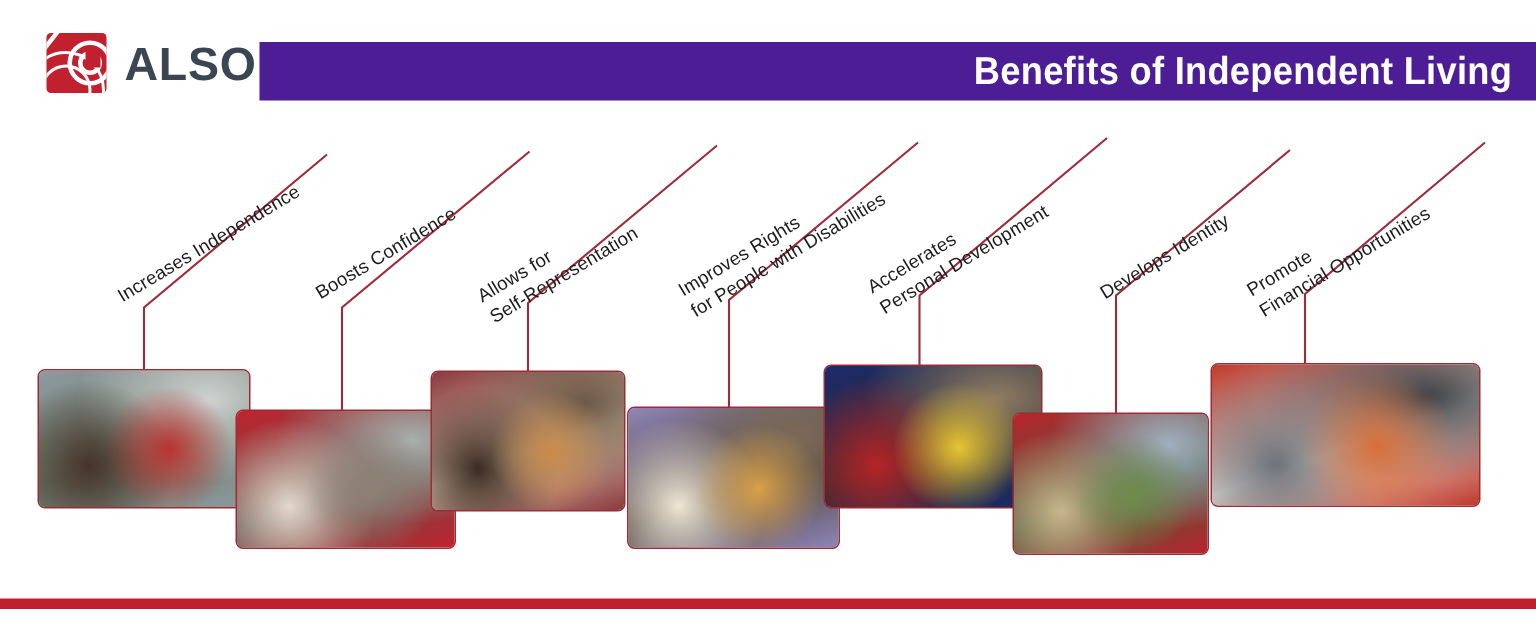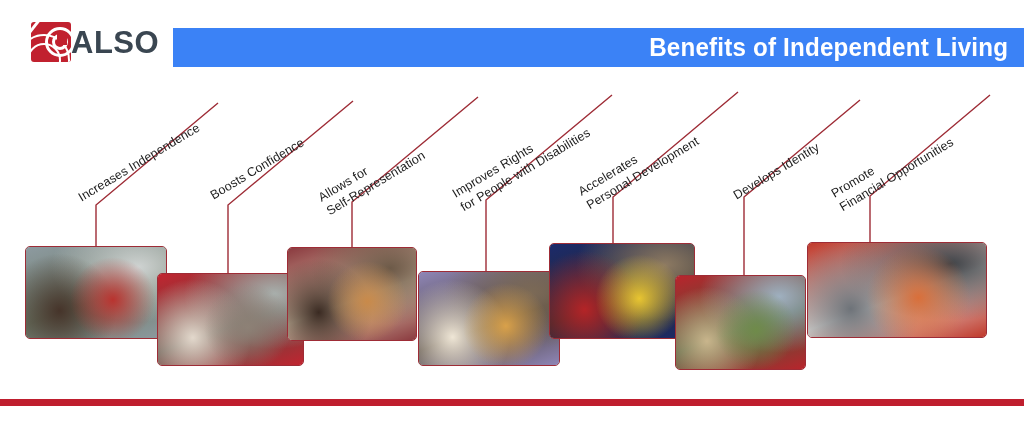--- a/index.html
+++ b/index.html
@@ -28,21 +28,21 @@
     left: 0; top: 0;
     width: 1024px;
     height: 84px;
   }
   .logo-group {
     position: absolute;
     left: 31px;
     top: 22px;
     display: flex;
     align-items: center;
-    gap: 0;
+    gap: 12px;
   }
   .logo-mark {
     width: 40px;
     height: 40px;
     border-radius: 3px;
     background: #c1212f;
     position: relative;
     overflow: hidden;
     flex: none;
   }
@@ -97,21 +97,21 @@
     letter-spacing: 0.5px;
     color: #3a4651;
     line-height: 1;
   }
   .title-bar {
     position: absolute;
     left: 173px;
     top: 28px;
     width: 851px;
     height: 39px;
-    background: #3b82f6;
+    background: #4c1d95;
     display: flex;
     align-items: center;
     justify-content: flex-end;
   }
   .title-text {
     color: #ffffff;
     font-size: 26px;
     font-weight: bold;
     letter-spacing: 0.2px;
     padding-right: 17px;

